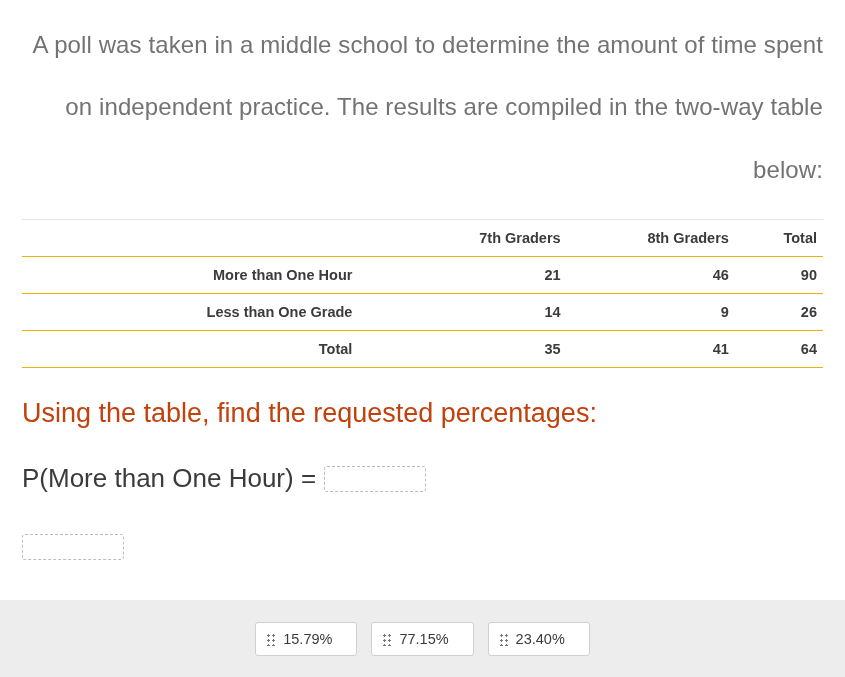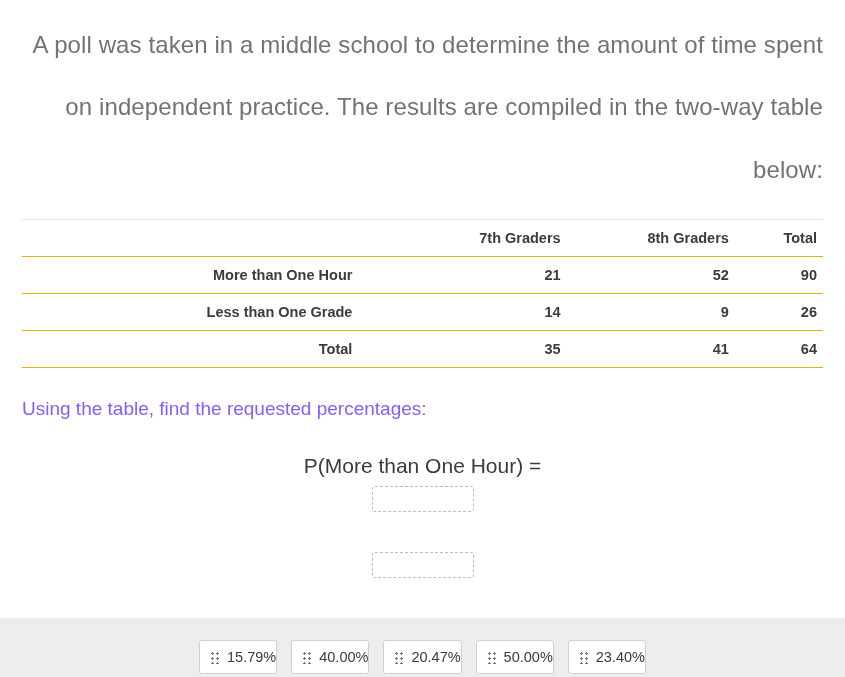--- a/index.html
+++ b/index.html
@@ -37,33 +37,32 @@
     font-weight: 700;
   }
   table.two-way tr:first-child th {
     border-top: 1px solid #e6e6e6;
   }
   table.two-way .col-cat { width: 42%; }
   table.two-way .col-a { width: 26%; }
   table.two-way .col-b { width: 21%; }
   table.two-way .col-t { width: 11%; }
   .subhead {
-    font-size: 19px;
-    color: #8b5cf6;
+    font-size: 27px;
+    color: #c2410c;
     margin: 18px 0 34px 0;
   }
   .question-line {
-    font-size: 21px;
+    font-size: 26px;
     color: #3b3b3b;
     margin: 0 0 40px 0;
     display: flex;
     align-items: center;
     flex-wrap: nowrap;
     gap: 8px;
-    flex-direction: column;
   }
   .drop-zone {
     display: inline-block;
     width: 102px;
     height: 26px;
     border: 1.5px dashed #bdbdbd;
     border-radius: 3px;
     vertical-align: middle;
   }
   .answer-bank {
@@ -71,21 +70,21 @@
     padding: 22px 0;
     display: flex;
     justify-content: center;
     gap: 14px;
     margin-top: 6px;
   }
   .chip {
     background: #fff;
     border: 1px solid #d0d0d0;
     border-radius: 3px;
-    padding: 8px 0 8px 10px;
+    padding: 8px 24px 8px 10px;
     font-size: 14.5px;
     color: #3b3b3b;
     display: flex;
     align-items: center;
     gap: 8px;
     cursor: move;
   }
   .grip {
     display: inline-block;
     width: 9px;
@@ -112,21 +111,21 @@
     <tbody>
         <tr>
       <th class="col-cat"></th>
       <th class="col-a">7th Graders</th>
       <th class="col-b">8th Graders</th>
       <th class="col-t">Total</th>
     </tr>
     <tr>
       <td>More than One Hour</td>
       <td>21</td>
-      <td>52</td>
+      <td>46</td>
       <td>90</td>
     </tr>
     <tr>
       <td>Less than One Grade</td>
       <td>14</td>
       <td>9</td>
       <td>26</td>
     </tr>
     <tr>
       <td>Total</td>
@@ -150,27 +149,19 @@
 
 </div>
 
 <div class="answer-bank">
   <div class="chip">
     <span class="grip"></span>
     <span>15.79%</span>
   </div>
   <div class="chip">
     <span class="grip"></span>
-    <span>40.00%</span>
-  </div>
-  <div class="chip">
-    <span class="grip"></span>
-    <span>20.47%</span>
-  </div>
-  <div class="chip">
-    <span class="grip"></span>
-    <span>50.00%</span>
+    <span>77.15%</span>
   </div>
   <div class="chip">
     <span class="grip"></span>
     <span>23.40%</span>
   </div>
 </div>
 
 </body></html>

